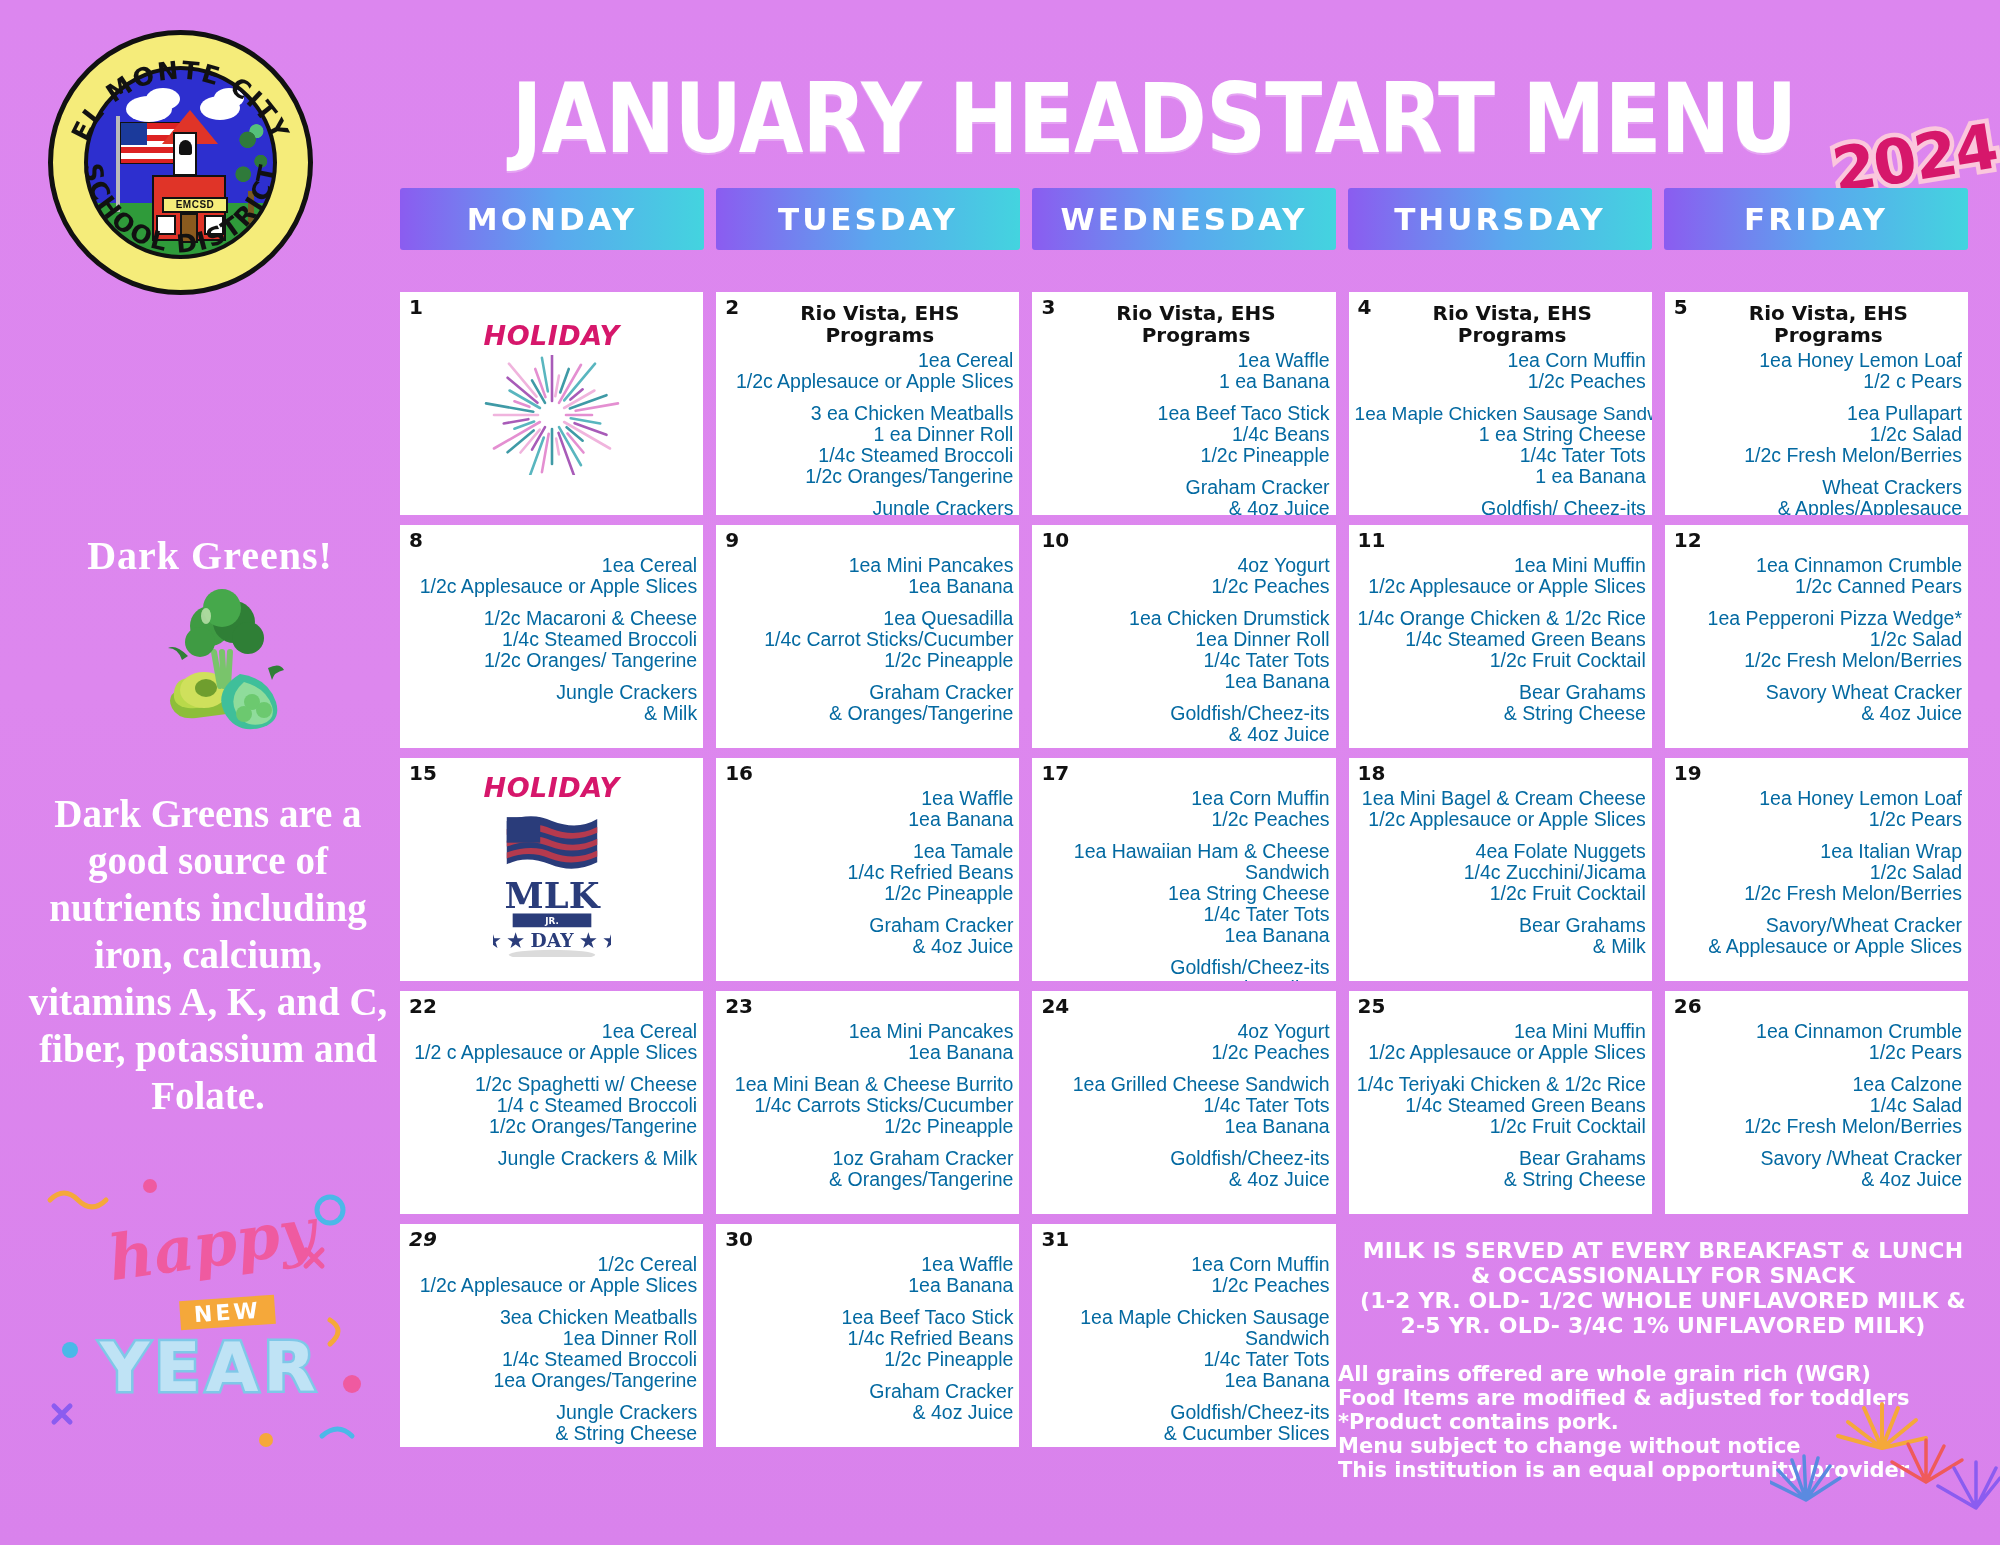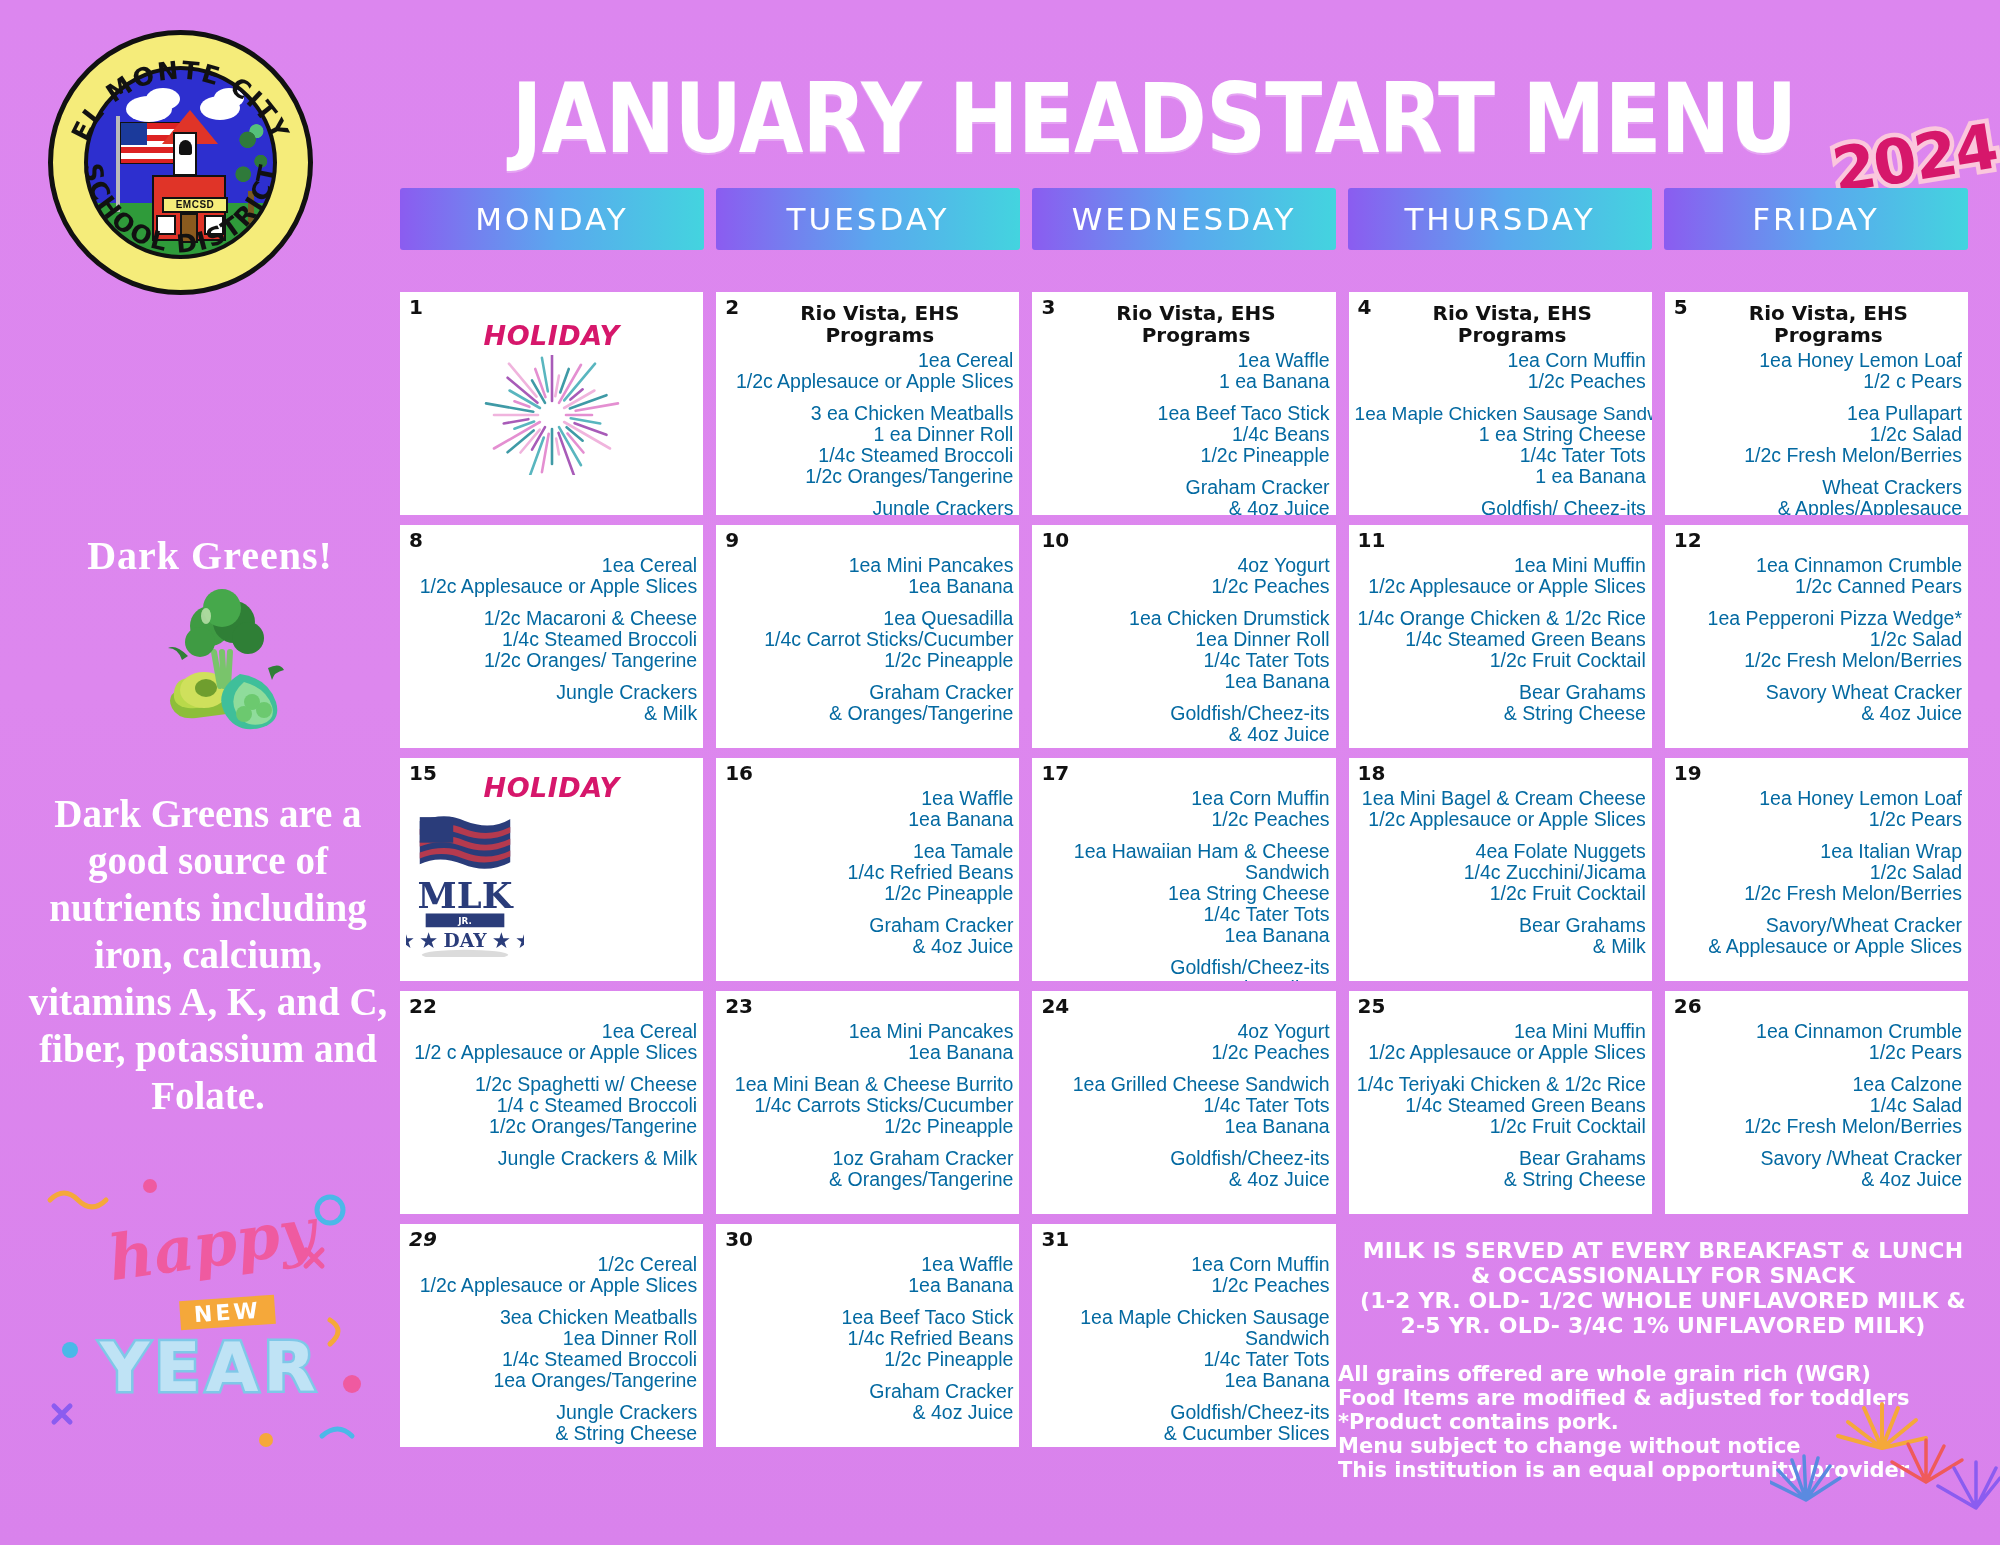--- a/index.html
+++ b/index.html
@@ -92,21 +92,21 @@
 
   
   .dayhead-row {
     position: absolute; left: 400px; top: 188px; width: 1568px; height: 62px;
     display: flex; gap: 12px;
   }
   .dayhead {
     flex: 1 1 0; border-radius: 3px;
     display: flex; align-items: center; justify-content: center;
     color: #fff; font-family: "DejaVu Sans", sans-serif;
-    font-weight: 400; font-size: 31px; letter-spacing: 3px;
+    font-weight: 700; font-size: 31px; letter-spacing: 3px;
     background: linear-gradient(90deg, #8b5cf0 0%, #5aa8ee 52%, #43d4df 100%);
   }
 
   
   .grid {
     position: absolute; left: 400px; top: 292px; width: 1568px;
     display: grid; grid-template-columns: repeat(5, 1fr);
     grid-auto-rows: 223px; column-gap: 13px; row-gap: 10px;
   }
   .cell {
@@ -135,21 +135,21 @@
   .cell.pad-top .items { margin-top: 24px; }
 
   
   .holiday-word {
     text-align: center; color: #d6176b; font-style: italic;
     font-family: "DejaVu Sans", sans-serif; font-weight: 800;
     font-size: 27px; letter-spacing: .5px; margin-top: 22px;
   }
   .holiday-word.tight { margin-top: 8px; }
   .firework-box { display: flex; justify-content: center; margin-top: 4px; }
-  .mlk-box { display: flex; justify-content: flex-start; margin-top: 6px; }
+  .mlk-box { display: flex; justify-content: center; margin-top: 6px; }
 
   
   .side-title {
     position: absolute; left: 30px; top: 532px; width: 360px;
     text-align: center; color: #ffffff;
     font-family: "Liberation Serif", serif; font-weight: 700;
     font-size: 40px; letter-spacing: 1px;
   }
   .veg-art { position: absolute; left: 118px; top: 582px; width: 190px; height: 160px; }
   .side-body {

